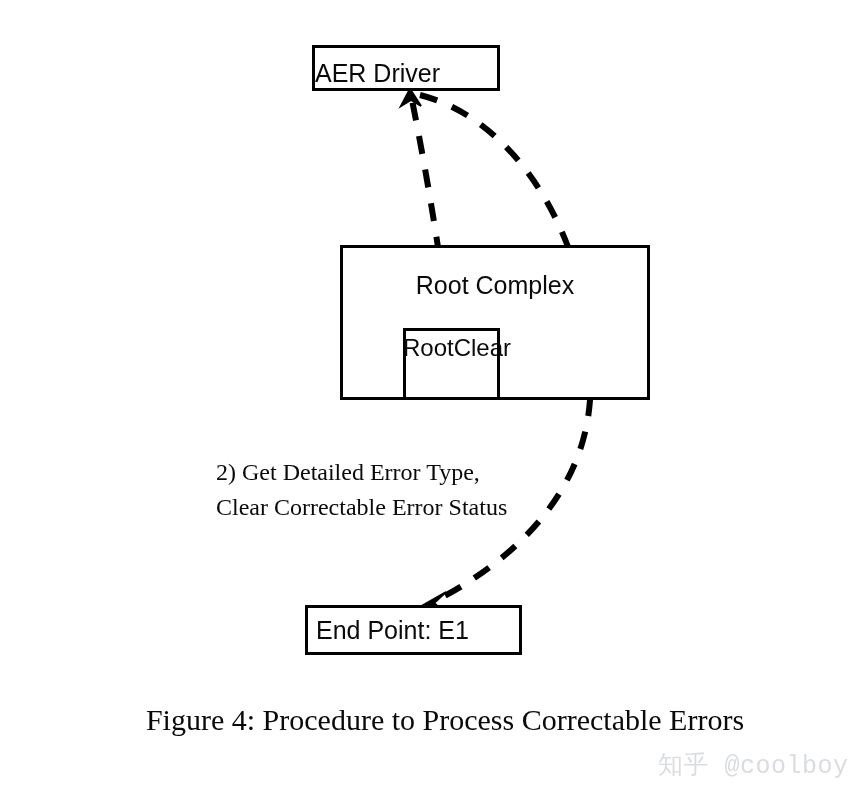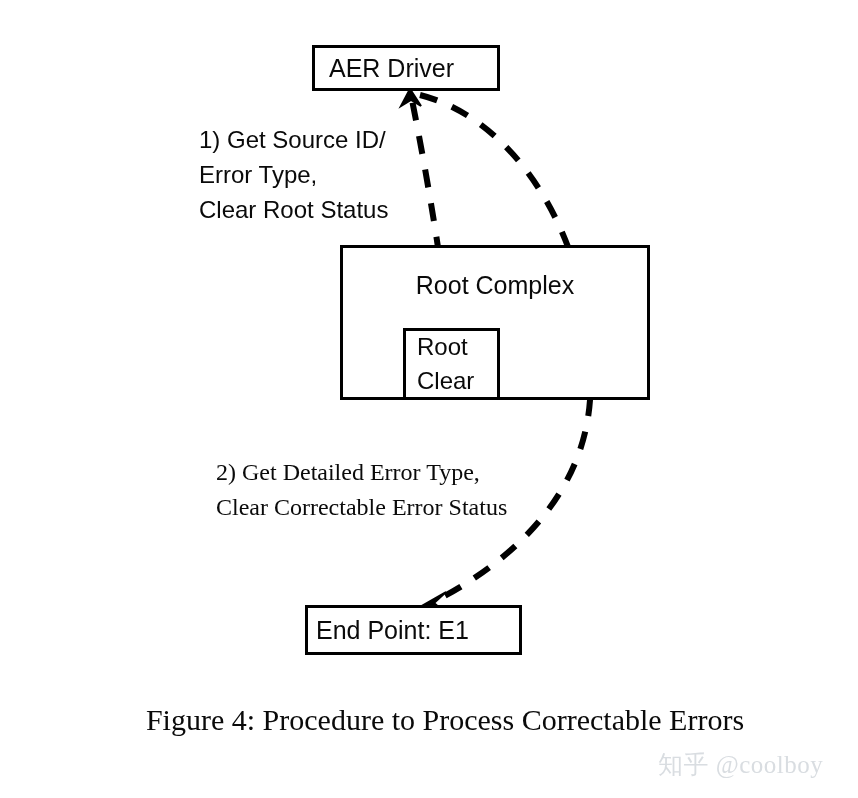--- a/index.html
+++ b/index.html
@@ -36,42 +36,42 @@
     display: flex;
     align-items: center;
     font-family: "Liberation Sans", sans-serif;
     color: #0a0a0a;
   }
   #aer-driver-box {
     left: 312px;
     top: 45px;
     width: 188px;
     height: 46px;
-    padding-left: 14px;
     font-size: 25px;
+    align-items: flex-end;
   }
   #root-complex-box {
     left: 340px;
     top: 245px;
     width: 310px;
     height: 155px;
     justify-content: center;
     align-items: flex-start;
     padding-top: 23px;
     font-size: 25px;
   }
   #root-complex-label {
     display: block;
   }
   #root-port-box {
     left: 403px;
     top: 328px;
     width: 97px;
     height: 72px;
-    flex-direction: column;
+    flex-direction: row;
     align-items: flex-start;
     justify-content: center;
     padding-left: 11px;
     font-size: 24px;
     line-height: 1.42;
   }
   #end-point-box {
     left: 305px;
     top: 605px;
     width: 217px;
@@ -103,21 +103,21 @@
     width: 858px;
     text-align: center;
     font-family: "Liberation Serif", serif;
     font-size: 30px;
     color: #0a0a0a;
   }
   #watermark {
     position: absolute;
     left: 658px;
     top: 748px;
-    font-family: Liberation Serif, serif;
+    font-family: Liberation Mono, monospace;
     font-size: 25px;
     color: #d9dde1;
     letter-spacing: 0.5px;
     user-select: none;
   }
 </style>
 </head>
 <body>
 
 <div id="figure-root">
@@ -146,23 +146,20 @@
 
   <div class="node-box" id="root-port-box">
     <span>Root</span>
     <span>Clear</span>
   </div>
 
   <div class="node-box" id="end-point-box">
     <span>End Point: E1</span>
   </div>
 
-  <div class="edge-label" id="edge-label-1">1) Get Source ID/
-Error Type,
-Clear Root Status</div>
 
   <div class="edge-label" id="edge-label-2">2) Get Detailed Error Type,
 Clear Correctable Error Status</div>
 
   <div id="figure-caption">Figure 4: Procedure to Process Correctable Errors</div>
 
   <div id="watermark">知乎 @coolboy</div>
 
 </div>
 

